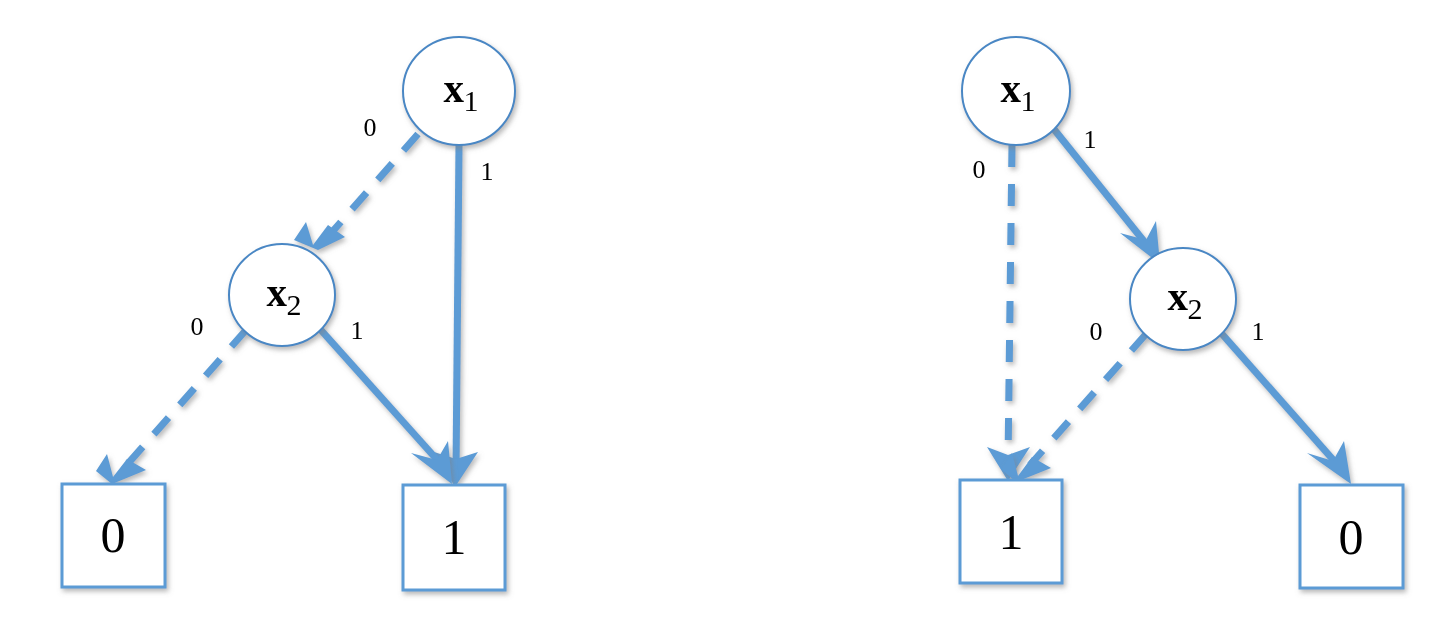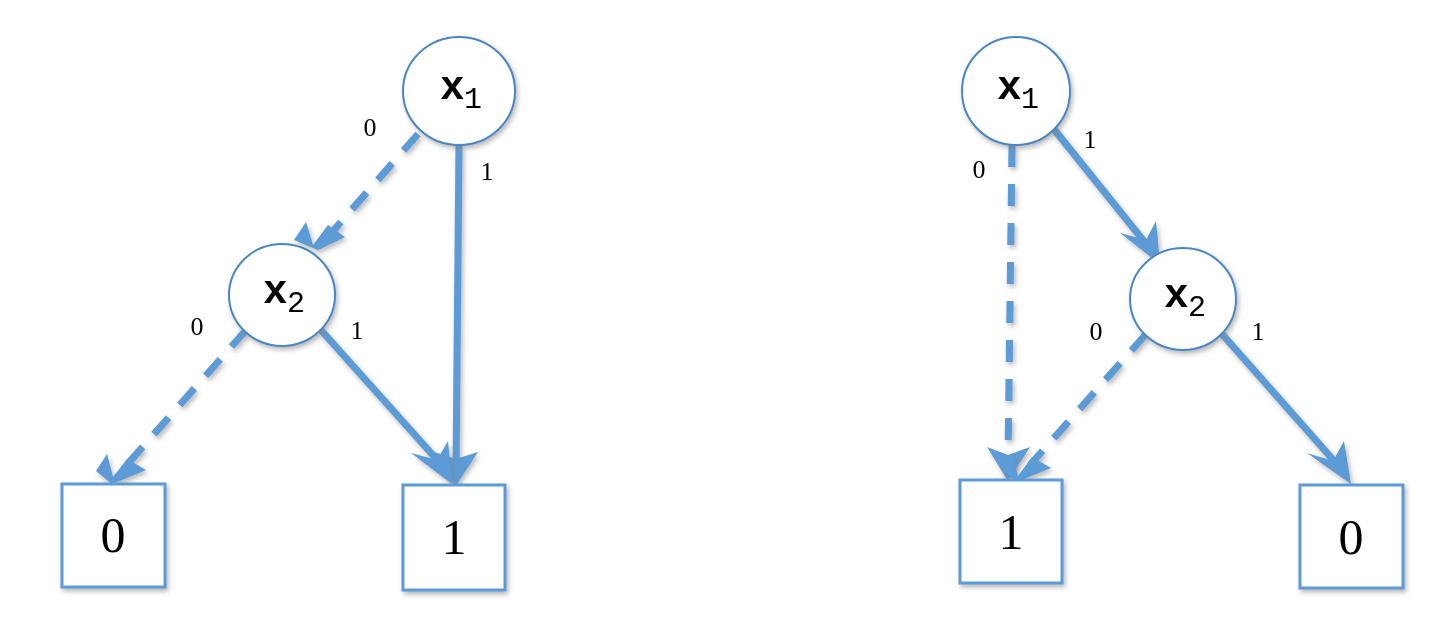--- a/index.html
+++ b/index.html
@@ -42,21 +42,21 @@
     stroke-linecap: butt;
   }
   .edge-line.dashed {
     stroke-dasharray: 22 17;
   }
   .edge-head {
     fill: #5B9BD5;
   }
   .var-label {
     position: absolute;
-    font-family: Liberation Mono, monospace;
+    font-family: Liberation Serif, serif;
     font-size: 41px;
     font-weight: bold;
     color: #000000;
     white-space: nowrap;
     transform: translate(-50%, -50%);
     letter-spacing: -0.5px;
     text-align: center;
   }
   .var-label .sub {
     font-size: 30px;

